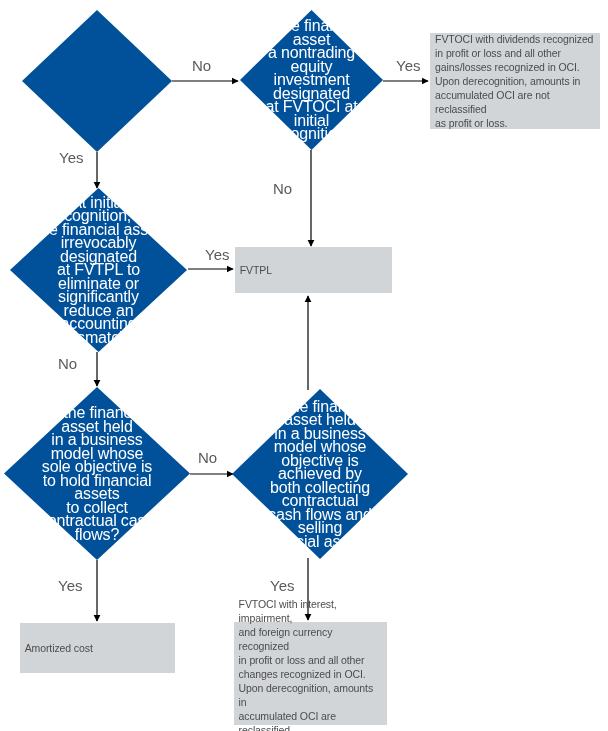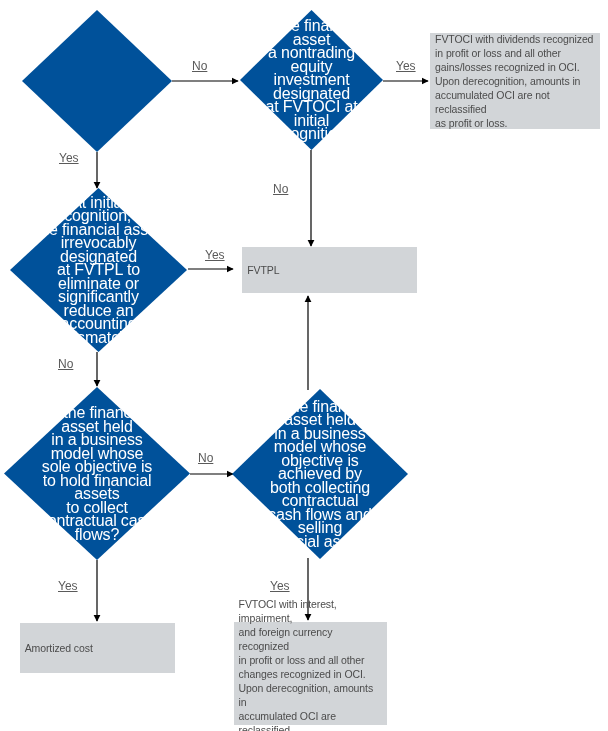--- a/index.html
+++ b/index.html
@@ -59,24 +59,23 @@
     font-size: 10.5px;
     line-height: 14px;
     text-align: left;
     white-space: pre-line;
     width: 94%;
     letter-spacing: -0.1px;
   }
   .elabel {
     position: absolute;
     color: #5A5A5A;
-    font-size: 12px;
+    font-size: 15px;
     line-height: 12px;
     white-space: nowrap;
-    text-decoration: underline;
   }
 </style>
 </head>
 <body>
 
 <div id="canvas">
 
   <svg id="edges" viewBox="0 0 608 731" width="608" height="731">
     <defs>
       <marker id="ah" viewBox="0 0 10 10" refX="9" refY="5" markerWidth="6" markerHeight="6" orient="auto-start-reverse">
@@ -150,21 +149,21 @@
 
   <div class="gbox" style="left:430px; top:33px; width:170px; height:96px;">
     <div class="gtext">FVTOCI with dividends recognized
 in profit or loss and all other
 gains/losses recognized in OCI.
 Upon derecognition, amounts in
 accumulated OCI are not reclassified
 as profit or loss.</div>
   </div>
 
-  <div class="gbox" style="left:235px; top:247px; width:175px; height:46px;margin-left:7px;">
+  <div class="gbox" style="left:235px; top:247px; width:157px; height:46px;">
     <div class="gtext">FVTPL</div>
   </div>
 
   <div class="gbox" style="left:20px; top:623px; width:155px; height:50px;">
     <div class="gtext">Amortized cost</div>
   </div>
 
   <div class="gbox" style="left:234px; top:622px; width:153px; height:103px;">
     <div class="gtext">FVTOCI with interest, impairment,
 and foreign currency recognized

